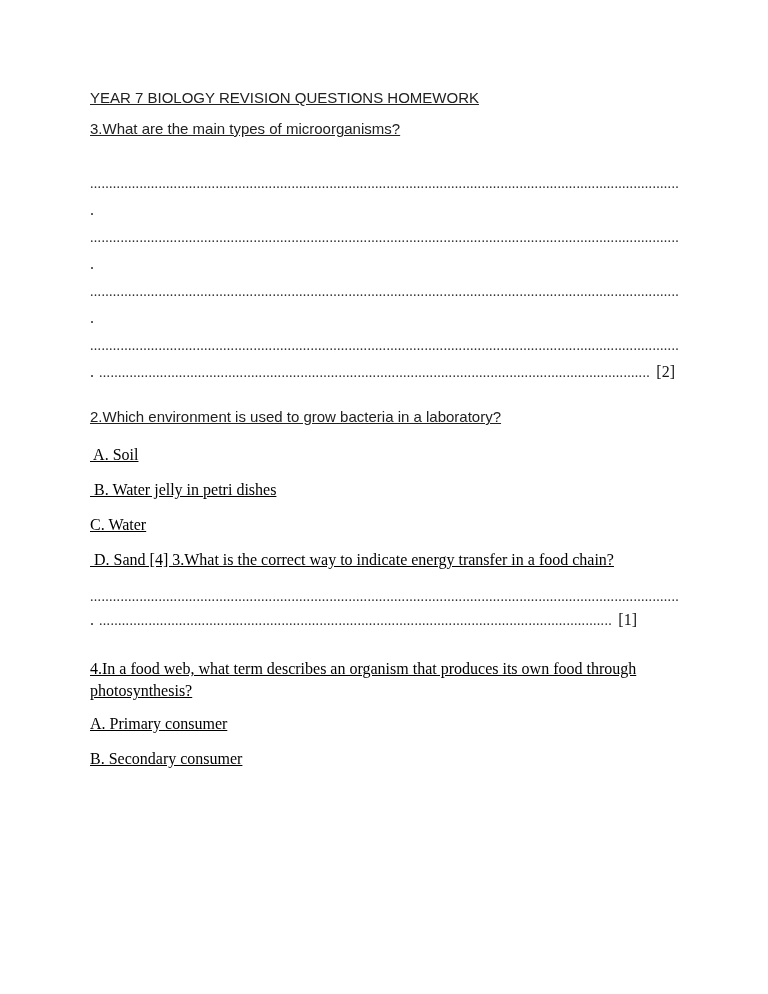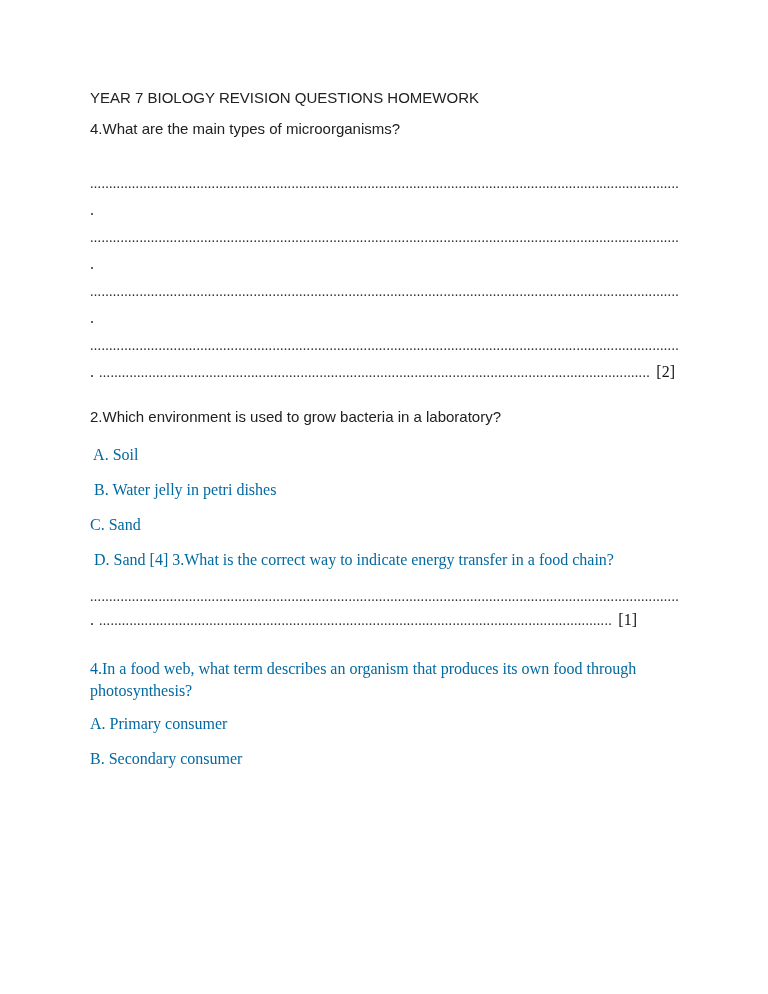--- a/index.html
+++ b/index.html
@@ -11,33 +11,34 @@
     position: relative;
     width: 768px;
     height: 994px;
     background: #ffffff;
     overflow: hidden;
   }
   .line {
     position: absolute;
     left: 90px;
     width: 588px;
+    text-decoration: underline;
   }
   .sans {
     font-family: "Liberation Sans", sans-serif;
     font-size: 15px;
     line-height: 20px;
     color: #212121;
     white-space: pre;
   }
   .serif {
     font-family: "Liberation Serif", serif;
     font-size: 16px;
     line-height: 22px;
-    color: #0369a1;
+    color: #000000;
     white-space: pre;
   }
   .ansblock {
     position: absolute;
     left: 90px;
     width: 588px;
     font-family: "Liberation Serif", serif;
     color: #2e2e2e;
   }
   .row {
@@ -68,41 +69,41 @@
     color: #141414;
   }
 </style>
 </head>
 <body>
 
 <div class="page">
 
   <div class="line sans" style="top:88px">YEAR 7 BIOLOGY REVISION QUESTIONS HOMEWORK</div>
 
-  <div class="line sans" style="top:119px">4.What are the main types of microorganisms?</div>
+  <div class="line sans" style="top:119px">3.What are the main types of microorganisms?</div>
 
   <div class="ansblock ans1" style="top:169px">
     <div class="row"><span class="dots">........................................................................................................................................................................................................</span></div>
     <div class="row"><span class="period">.</span></div>
     <div class="row"><span class="dots">........................................................................................................................................................................................................</span></div>
     <div class="row"><span class="period">.</span></div>
     <div class="row"><span class="dots">........................................................................................................................................................................................................</span></div>
     <div class="row"><span class="period">.</span></div>
     <div class="row"><span class="dots">........................................................................................................................................................................................................</span></div>
     <div class="row" style="width:585px">
       <span class="pfx">.</span><span class="dots">........................................................................................................................................................................................................</span>
       <span class="mark">[2]</span>
     </div>
   </div>
 
   <div class="line sans" style="top:407px">2.Which environment is used to grow bacteria in a laboratory?</div>
 
   <div class="line serif" style="top:444px"> A. Soil</div>
   <div class="line serif" style="top:479px"> B. Water jelly in petri dishes</div>
-  <div class="line serif" style="top:514px">C. Sand</div>
+  <div class="line serif" style="top:514px">C. Water</div>
   <div class="line serif" style="top:549px"> D. Sand [4] 3.What is the correct way to indicate energy transfer in a food chain?</div>
 
   <div class="ansblock ans2" style="top:584px">
     <div class="row"><span class="dots">........................................................................................................................................................................................................</span></div>
     <div class="row" style="width:547px">
       <span class="pfx">.</span><span class="dots">........................................................................................................................................................................................................</span>
       <span class="mark">[1]</span>
     </div>
   </div>
 

